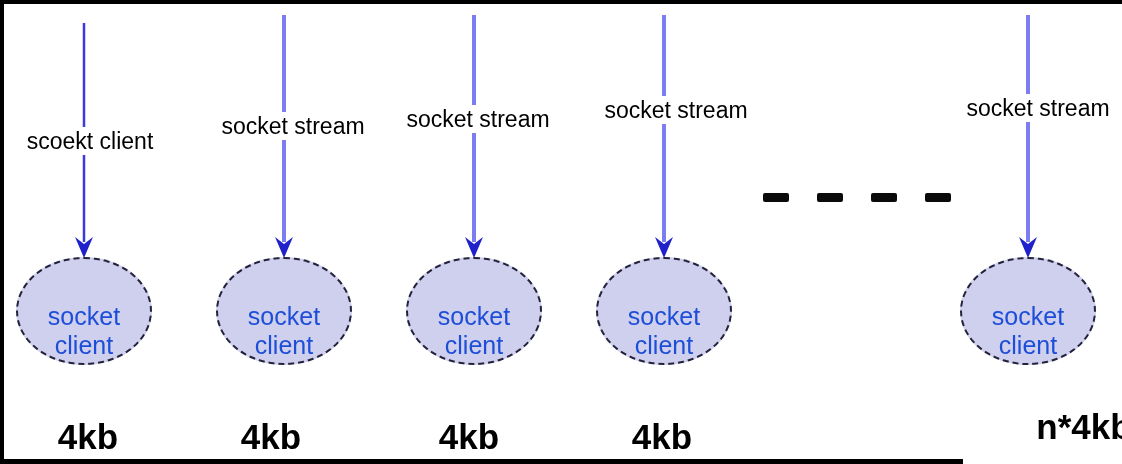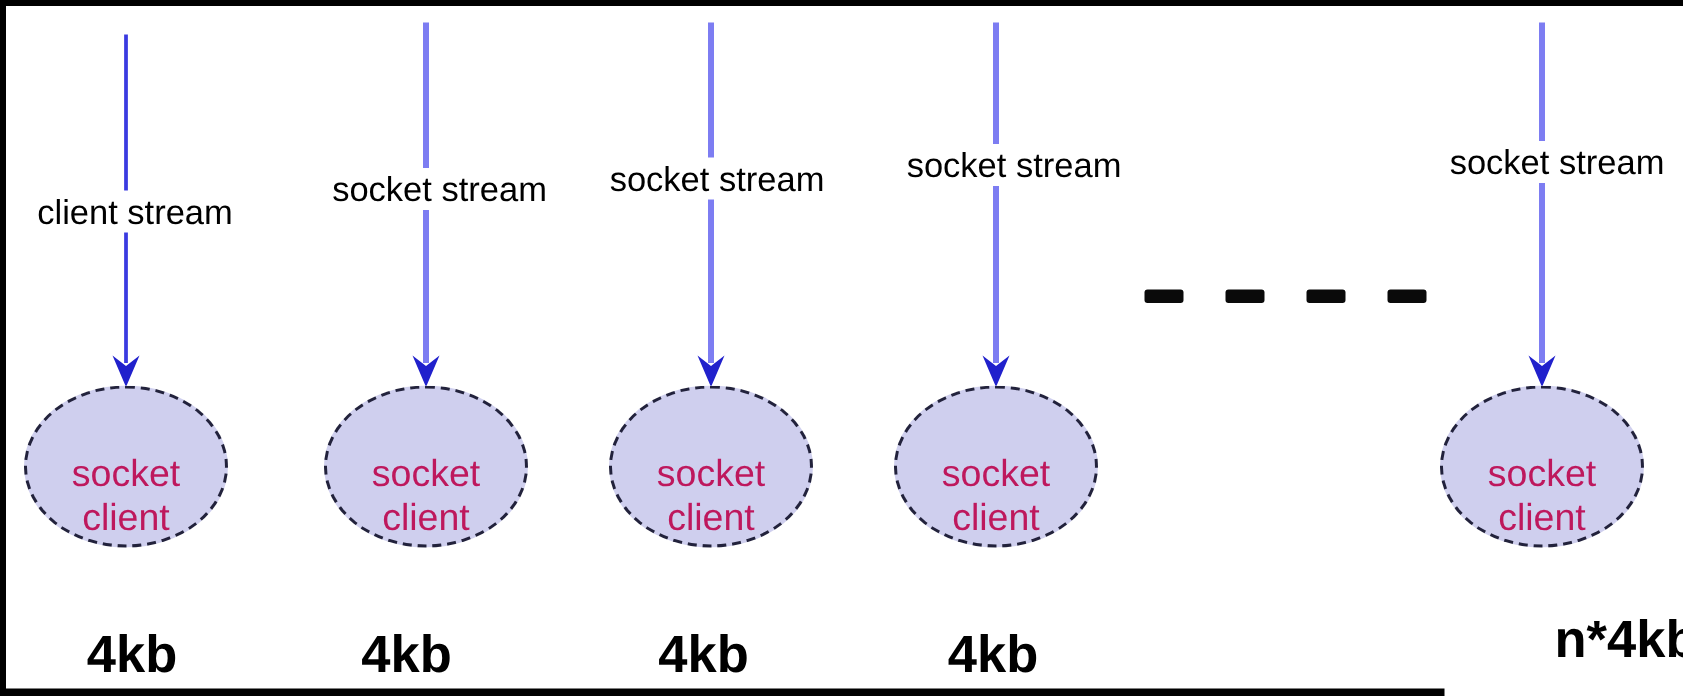--- a/index.html
+++ b/index.html
@@ -38,21 +38,21 @@
     transform:translateX(-50%);
     display:flex;align-items:center;justify-content:center;
     box-sizing:border-box;
     z-index:2;
   }
   .node-label{
     font-size:25px;
     line-height:29px;
     text-align:center;
     white-space:pre-line;
-    color:#be185d;
+    color:#1d4ed8;
     margin-top:40px;
   }
   .size-label{
     position:absolute;
     transform:translate(-50%,-50%);
     font-size:35px;
     font-weight:600;
     white-space:nowrap;
     z-index:2;
   }
@@ -70,21 +70,21 @@
 <div class="canvas">
   <div class="frame-top"></div>
   <div class="frame-left"></div>
   <div class="frame-bottom"></div>
   <div id="columns">
   <div class="stream-col">
     <svg class="arrow" width="40" height="270" style="left: 64px; top: 0px;">
       <line class="shaft" x1="20" y1="23" x2="20" y2="242" stroke-width="2.5" stroke="#3a3ae0"></line>
       <path class="head" d="M 11 237 L 20 258 L 29 237 L 20 244 Z" fill="#2121cc"></path>
     </svg>
-    <div class="stream-label" style="left: 90px; top: 141px;">client stream</div>
+    <div class="stream-label" style="left: 90px; top: 141px;">scoekt client</div>
     <div class="node" style="left: 84px; top: 257px; background: rgb(207, 207, 238); border-color: rgb(34, 34, 60);">
       <div class="node-label">socket
 client</div>
     </div>
     <div class="size-label" style="left: 88px; top: 437px;">4kb</div>
   </div>
 
   <div class="stream-col">
     <svg class="arrow" width="40" height="270" style="left: 264px; top: 0px;">
       <line class="shaft" x1="20" y1="15" x2="20" y2="242" stroke-width="4" stroke="#7d7df2"></line>

